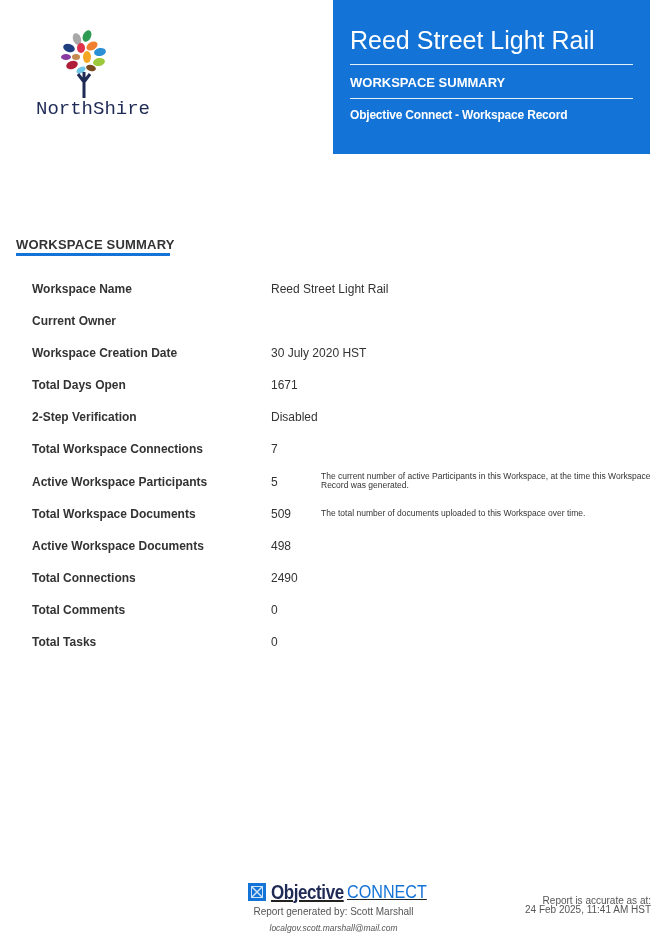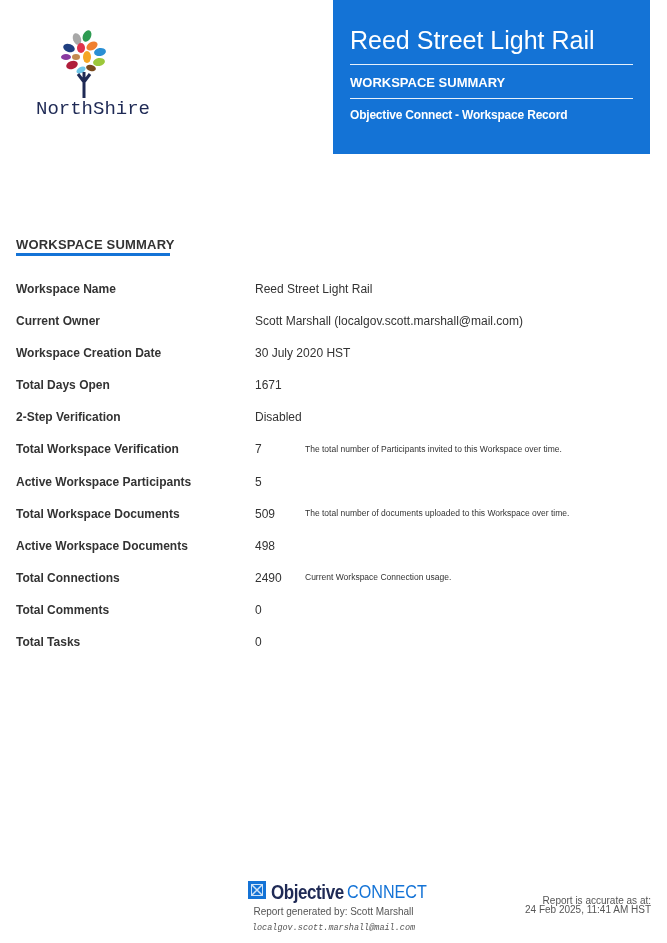--- a/index.html
+++ b/index.html
@@ -13,32 +13,32 @@
     position: absolute; left: 333px; top: 0; width: 317px; height: 154px; background: #1473d6; color: #fff;
   }
   .header-title { position: absolute; left: 17px; top: 26px; font-size: 25px; font-weight: normal; }
   .header-rule { position: absolute; left: 17px; width: 283px; height: 1px; background: #e6f0fb; }
   .header-sub { position: absolute; left: 17px; top: 75px; font-size: 13px; font-weight: bold; }
   .header-desc { position: absolute; left: 17px; top: 108px; font-size: 12px; font-weight: bold; letter-spacing: -0.2px; }
 
   .section-title { position: absolute; left: 16px; top: 237px; font-size: 13px; font-weight: bold; color: #333; letter-spacing: 0.2px; }
   .section-underline { position: absolute; left: 16px; top: 253px; width: 154px; height: 3px; background: #1473d6; }
 
-  .row { position: absolute; left: 0; width: 631px; height: 20px; }
+  .row { position: absolute; left: 16px; width: 631px; height: 20px; }
   .row .label { position: absolute; left: 16px; top: 0; font-size: 12px; font-weight: bold; color: #333; }
   .row .value { position: absolute; left: 255px; top: 0; font-size: 12px; color: #333; }
   .row .note { position: absolute; left: 305px; top: 0; font-size: 8.5px; color: #333; line-height: 9px; width: 330px; }
 
   .footer-left { position: absolute; left: 14px; top: 948px; font-size: 14px; color: #555; }
-  .oc-logo { position: absolute; left: 248px; top: 881px; height: 22px; display: flex; align-items: flex-start; }
+  .oc-logo { position: absolute; left: 248px; top: 881px; height: 22px; display: flex; align-items: center; text-decoration: underline; }
   .oc-icon { width: 18px; height: 18px; background: #1473d6; position: relative; margin-right: 5px; }
   .oc-word1 { font-size: 20px; font-weight: bold; color: #1f2a55; letter-spacing: -0.5px; font-family: "Liberation Sans Narrow", "Liberation Sans", sans-serif; transform: scaleX(0.85); transform-origin: left; display: inline-block; }
   .oc-word2 { font-size: 19px; color: #1473d6; margin-left: -10px; font-family: "Liberation Sans", sans-serif; transform: scaleX(0.85); transform-origin: left; display: inline-block; }
   .footer-center1 { position: absolute; left: 0; width: 667px; text-align: center; top: 906px; font-size: 10px; color: #555; }
-  .footer-center2 { position: absolute; left: 0; width: 667px; text-align: center; top: 923px; font-size: 8.5px; font-style: italic; color: #555; font-family: Liberation Mono, monospace; }
+  .footer-center2 { position: absolute; left: 0; width: 667px; text-align: center; top: 923px; font-size: 8.5px; font-style: italic; color: #555; }
   .footer-right1 { position: absolute; right: 16px; top: 895px; font-size: 10px; color: #555; text-align: center; }
   .footer-right2 { position: absolute; right: 16px; top: 904px; font-size: 10px; color: #555; text-align: right; }
 </style>
 </head>
 <body>
 
 <div class="logo">
   <svg width="60" height="70" viewBox="0 0 60 70" style="position:absolute;left:20px;top:0;">
     <ellipse cx="27" cy="9" rx="4" ry="6" fill="#a8a8a8" transform="rotate(-20 27 9)"></ellipse>
     <ellipse cx="37" cy="6" rx="4" ry="6" fill="#2e9b52" transform="rotate(25 37 6)"></ellipse>
@@ -68,56 +68,54 @@
 
 <div class="section-title">WORKSPACE SUMMARY</div>
 <div class="section-underline"></div>
 
 <div class="row" style="top:282px">
   <span class="label">Workspace Name</span>
   <span class="value">Reed Street Light Rail</span>
 </div>
 <div class="row" style="top:314px">
   <span class="label">Current Owner</span>
-  <span class="value">Scott Marshall (localgov.scott.marshall@mail.com)</span>
 </div>
 <div class="row" style="top:346px">
   <span class="label">Workspace Creation Date</span>
   <span class="value">30 July 2020 HST</span>
 </div>
 <div class="row" style="top:378px">
   <span class="label">Total Days Open</span>
   <span class="value">1671</span>
 </div>
 <div class="row" style="top:410px">
   <span class="label">2-Step Verification</span>
   <span class="value">Disabled</span>
 </div>
 <div class="row" style="top:442px">
-  <span class="label">Total Workspace Verification</span>
+  <span class="label">Total Workspace Connections</span>
   <span class="value">7</span>
-  <span class="note" style="top:3px">The total number of Participants invited to this Workspace over time.</span>
 </div>
 <div class="row" style="top:475px">
   <span class="label">Active Workspace Participants</span>
   <span class="value">5</span>
+  <span class="note" style="top:-3px">The current number of active Participants in this Workspace, at the time this Workspace Record was generated.</span>
 </div>
 <div class="row" style="top:507px">
   <span class="label">Total Workspace Documents</span>
   <span class="value">509</span>
   <span class="note" style="top:2px">The total number of documents uploaded to this Workspace over time.</span>
 </div>
 <div class="row" style="top:539px">
   <span class="label">Active Workspace Documents</span>
   <span class="value">498</span>
 </div>
 <div class="row" style="top:571px">
   <span class="label">Total Connections</span>
   <span class="value">2490</span>
-  <span class="note" style="top:2px">Current Workspace Connection usage.</span>
 </div>
 <div class="row" style="top:603px">
   <span class="label">Total Comments</span>
   <span class="value">0</span>
 </div>
 <div class="row" style="top:635px">
   <span class="label">Total Tasks</span>
   <span class="value">0</span>
 </div>
 

